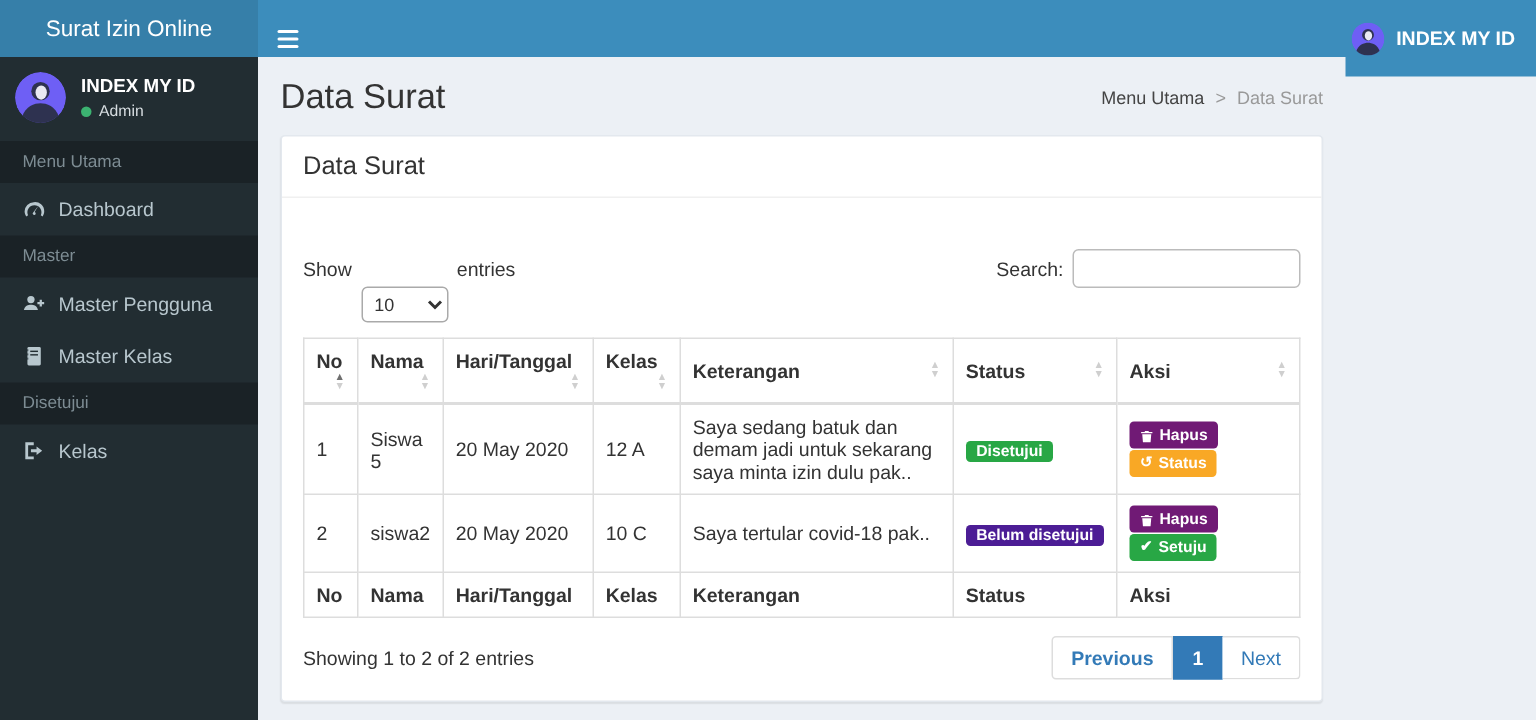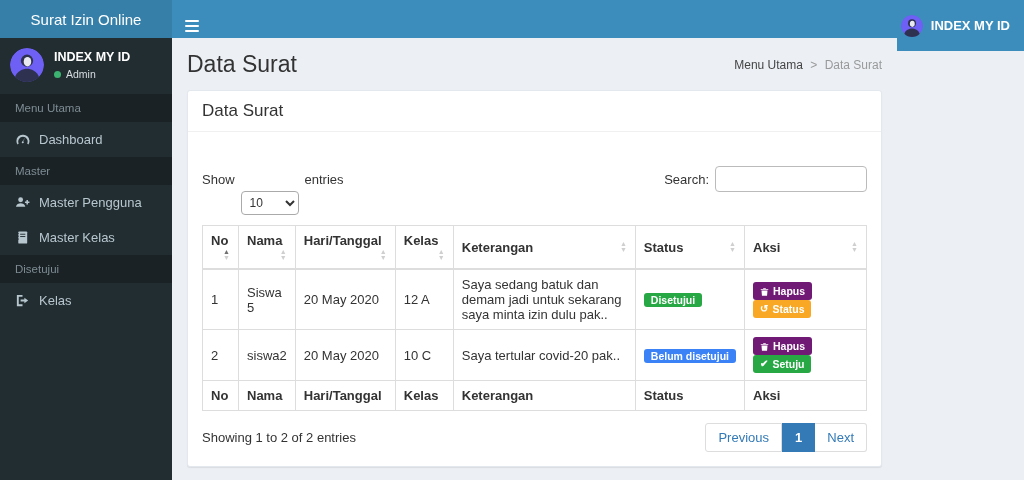--- a/index.html
+++ b/index.html
@@ -59,36 +59,36 @@
   table.data thead th { font-weight:bold; border-bottom-width:2px; cursor:pointer; }
   table.data tfoot td { font-weight:bold; }
   .sort { float:right; display:inline-flex; flex-direction:column; line-height:6px;
     font-size:7px; color:#cfcfcf; margin-left:6px; margin-top:1px; }
   .sort .on { color:#6f6f6f; }
   td.ket { color:#333; }
 
   .lbl { display:inline-block; color:#fff; font-size:10.5px; font-weight:bold;
     padding:1px 7px; border-radius:3px; white-space:nowrap; }
   .lbl.success { background:#28a745; }
-  .lbl.danger  { background:#3b82f6; }
+  .lbl.danger  { background:#4c1d95; }
 
   .btn { display:inline-flex; align-items:center; gap:4px; border:none; color:#fff;
     font-size:10.5px; font-weight:bold; padding:3px 7px; border-radius:3px; cursor:pointer;
     font-family:"Liberation Sans", sans-serif; white-space:nowrap; }
   .btn.danger  { background:#701a75;align-items:flex-end; }
   .btn.warning { background:#f9a825; }
   .btn.success { background:#28a745; }
   .btn .bi { font-size:10px; line-height:1; display:inline-flex; }
 
   .table-footer { display:flex; align-items:center; justify-content:space-between; margin-top:12px; }
   .info { font-size:13px; color:#333; }
   .pagination { display:flex; }
   .page-btn { font-size:13px; color:#337ab7; background:#fff; border:1px solid #ddd;
     padding:6px 12px; cursor:pointer; }
-  .page-btn.prev { border-radius:3px 0 0 3px; }
+  .page-btn.prev { border-radius:3px 0 0 3px;font-weight:bold; }
   .page-btn.next { border-radius:0 3px 3px 0; border-left:none; }
   .page-btn.active { background:#337ab7; border-color:#337ab7; color:#fff; font-weight:bold; }
 </style>
 </head>
 <body>
 
 <div class="navbar">
   <div class="logo">Surat Izin Online</div>
   <div class="nav-rest">
     <div class="hamburger">
@@ -251,21 +251,21 @@
                   <span class="bi">↺</span>
                   <span>Status</span>
                 </button>
             </td>
           </tr>
           <tr>
             <td>2</td>
             <td>siswa2</td>
             <td>20 May 2020</td>
             <td>10 C</td>
-            <td class="ket">Saya tertular covid-20 pak..</td>
+            <td class="ket">Saya tertular covid-18 pak..</td>
             <td><span class="lbl danger">Belum disetujui</span></td>
             <td>
               <button class="btn danger">
                   <span class="bi">
                     <svg viewBox="0 0 12 12" width="9" height="10" fill="#fff">
                       <path d="M4.5 1h3l.5 1H11v1H1V2h3zM2 4h8l-.6 7H2.6z"></path>
                     </svg>
                   </span>
                   <span>Hapus</span>
                 </button>

